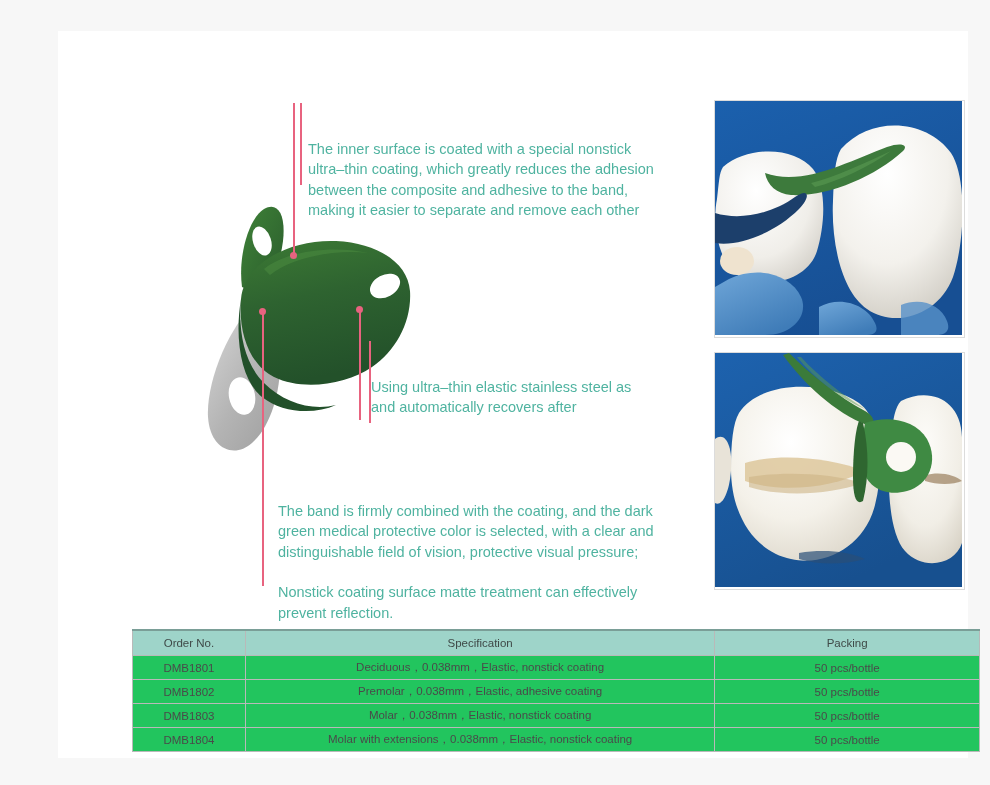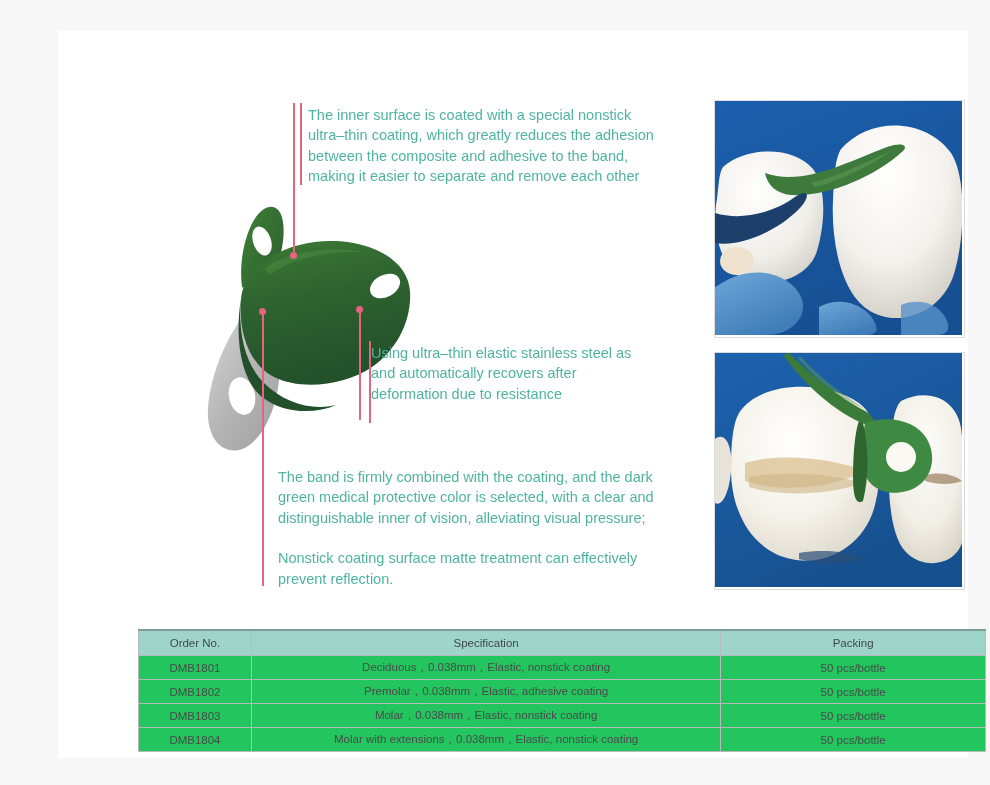--- a/index.html
+++ b/index.html
@@ -9,21 +9,21 @@
     font-family:"Liberation Sans","DejaVu Sans",sans-serif;
     overflow:hidden;
   }
   .page-card{
     position:absolute;left:58px;top:31px;
     width:910px;height:727px;
     background:#ffffff;
   }
 
   
-  .callout{position:absolute;color:#4fb3a0;font-size:14.5px;line-height:20.4px;}
+  .callout{position:absolute;color:#4fb3a0;font-size:14.5px;line-height:20.4px;margin-top:34px;}
   .callout p{margin:0;}
   .callout .sp{height:20px;}
 
   #callout-1{left:250px;top:74px;width:380px;}
   #callout-2{left:313px;top:312px;width:290px;}
   #callout-3{left:220px;top:436px;width:400px;}
 
   
   .leader{position:absolute;background:#e8637f;width:1.7px;}
   .leader-dot{position:absolute;width:7px;height:7px;border-radius:50%;background:#e8637f;}
@@ -33,21 +33,21 @@
   #product-illustration{position:absolute;left:128px;top:160px;width:240px;height:260px;}
 
   
   .photo{position:absolute;overflow:hidden;border:1px solid #dcdcdc;}
   #photo-top{left:656px;top:69px;width:249px;height:236px;}
   #photo-bottom{left:656px;top:321px;width:249px;height:236px;}
   .photo-inner{position:absolute;inset:0;overflow:hidden;}
 
   
   #spec-table{
-    position:absolute;left:80px;top:598px;
+    position:absolute;left:74px;top:598px;
     width:848px;border-collapse:collapse;
     font-size:11.5px;color:#4a4a4a;
   }
   #spec-table th,#spec-table td{
     border:1px solid #b9b9b9;
     text-align:center;font-weight:normal;
     padding:0;height:23px;vertical-align:middle;
   }
   #spec-table thead th{
     background:#9ed4c9;color:#3f4a48;
@@ -124,27 +124,26 @@
   <div class="callout" id="callout-1">
     <p>The inner surface is coated with a special nonstick</p>
     <p>ultra–thin coating, which greatly reduces the adhesion</p>
     <p>between the composite and adhesive to the band,</p>
     <p>making it easier to separate and remove each other</p>
   </div>
 
   <div class="callout" id="callout-2">
     <p>Using ultra–thin elastic stainless steel as</p>
     <p>and automatically recovers after</p>
-    <p>deformation due to resistance</p>
   </div>
 
   <div class="callout" id="callout-3">
     <p>The band is firmly combined with the coating, and the dark</p>
     <p>green medical protective color is selected, with a clear and</p>
-    <p>distinguishable inner of vision, alleviating visual pressure;</p>
+    <p>distinguishable field of vision, protective visual pressure;</p>
     <div class="sp"></div>
     <p>Nonstick coating surface matte treatment can effectively</p>
     <p>prevent reflection.</p>
   </div>
 
   <div class="photo" id="photo-top">
     <div class="photo-inner">
       <svg width="247" height="234" viewBox="0 0 247 234">
         <defs>
           <linearGradient id="blueBg1" x1="0" y1="0" x2="0.4" y2="1">

